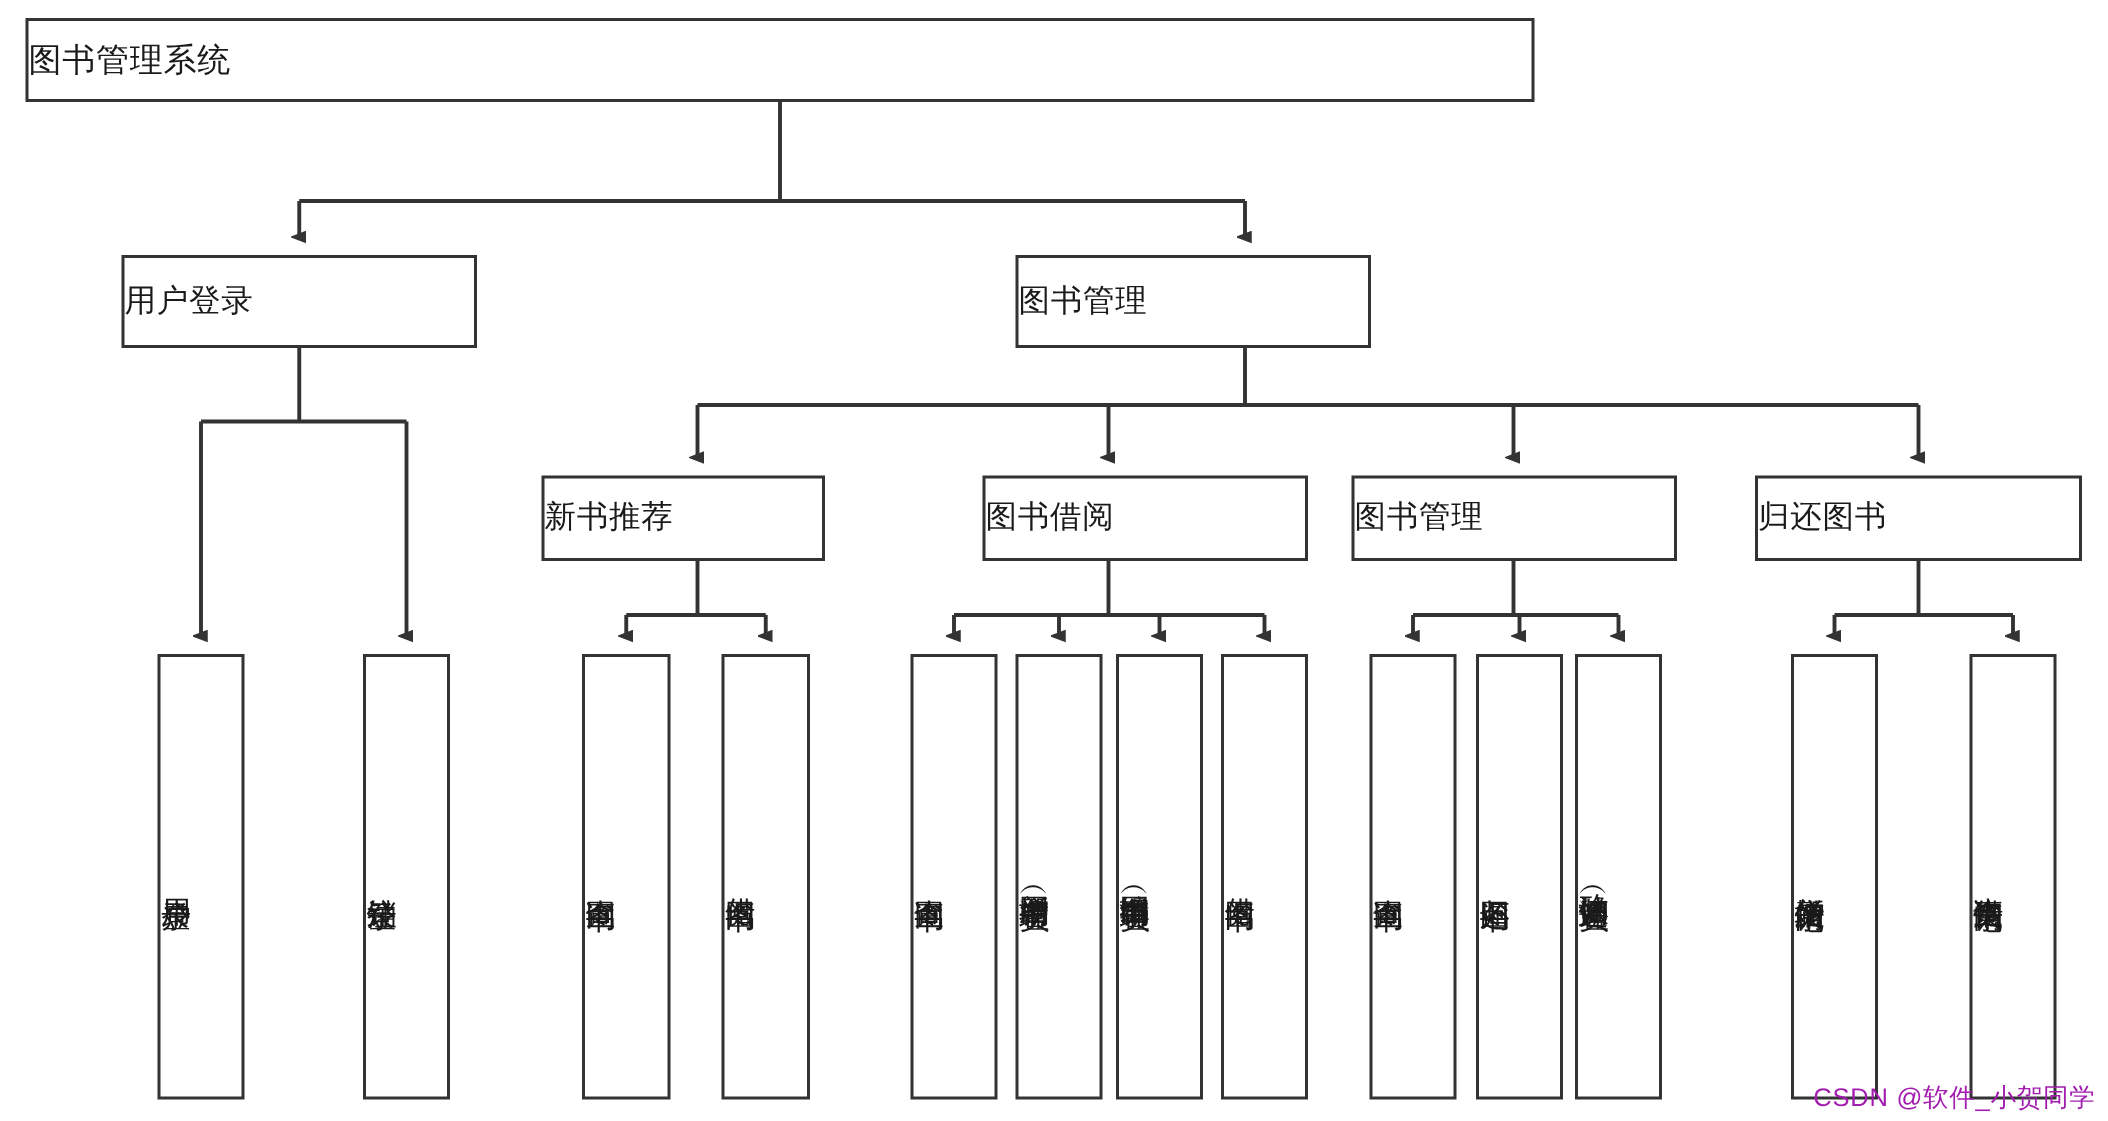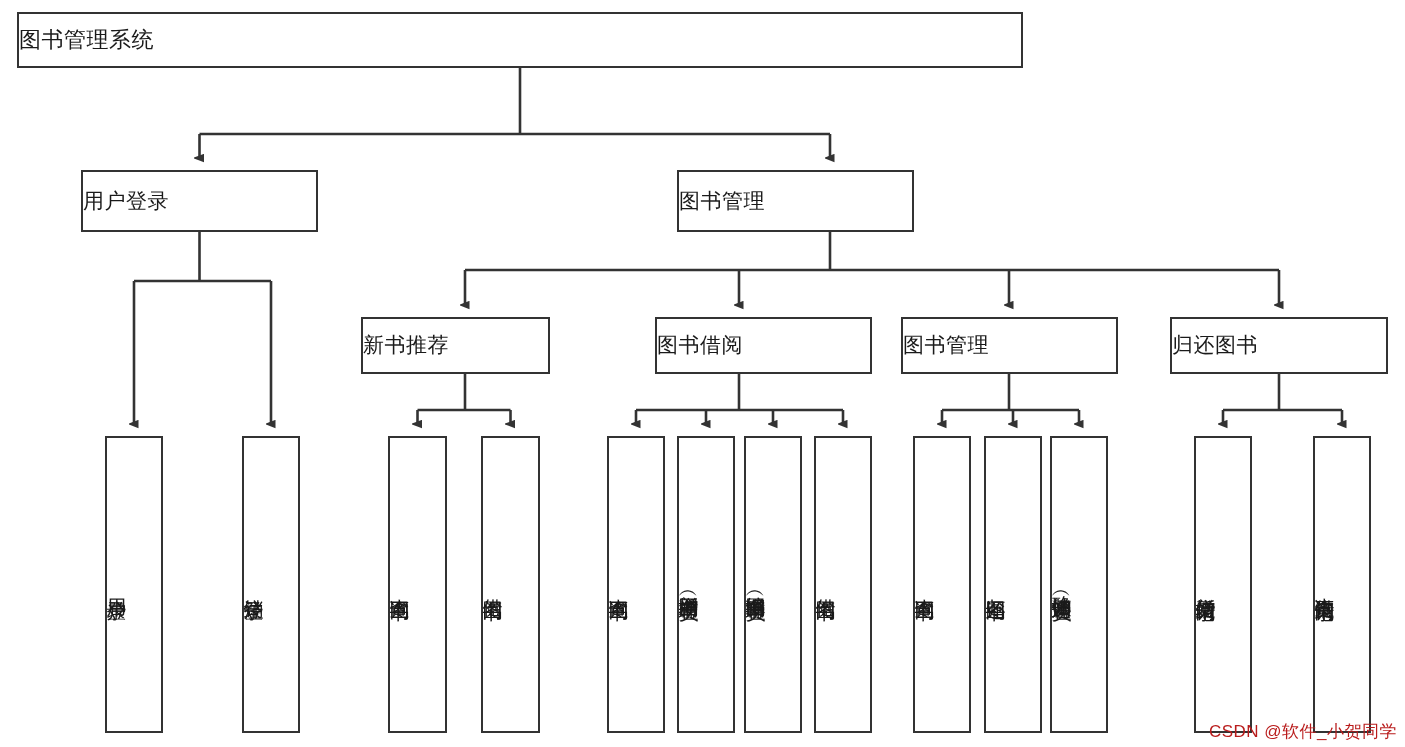--- a/index.html
+++ b/index.html
@@ -52,21 +52,21 @@
     max-height: 100%;
   }
   .node-box.root .node-label {
     font-size: 22px;
   }
   #watermark {
     position: absolute;
     right: 8px;
     bottom: 4px;
     font-size: 17px;
-    color: #b91c1c;
+    color: #a21caf;
     letter-spacing: 0.5px;
     white-space: nowrap;
     pointer-events: none;
   }
 </style>
 </head>
 <body>
 
 <div id="diagram-root">
 

